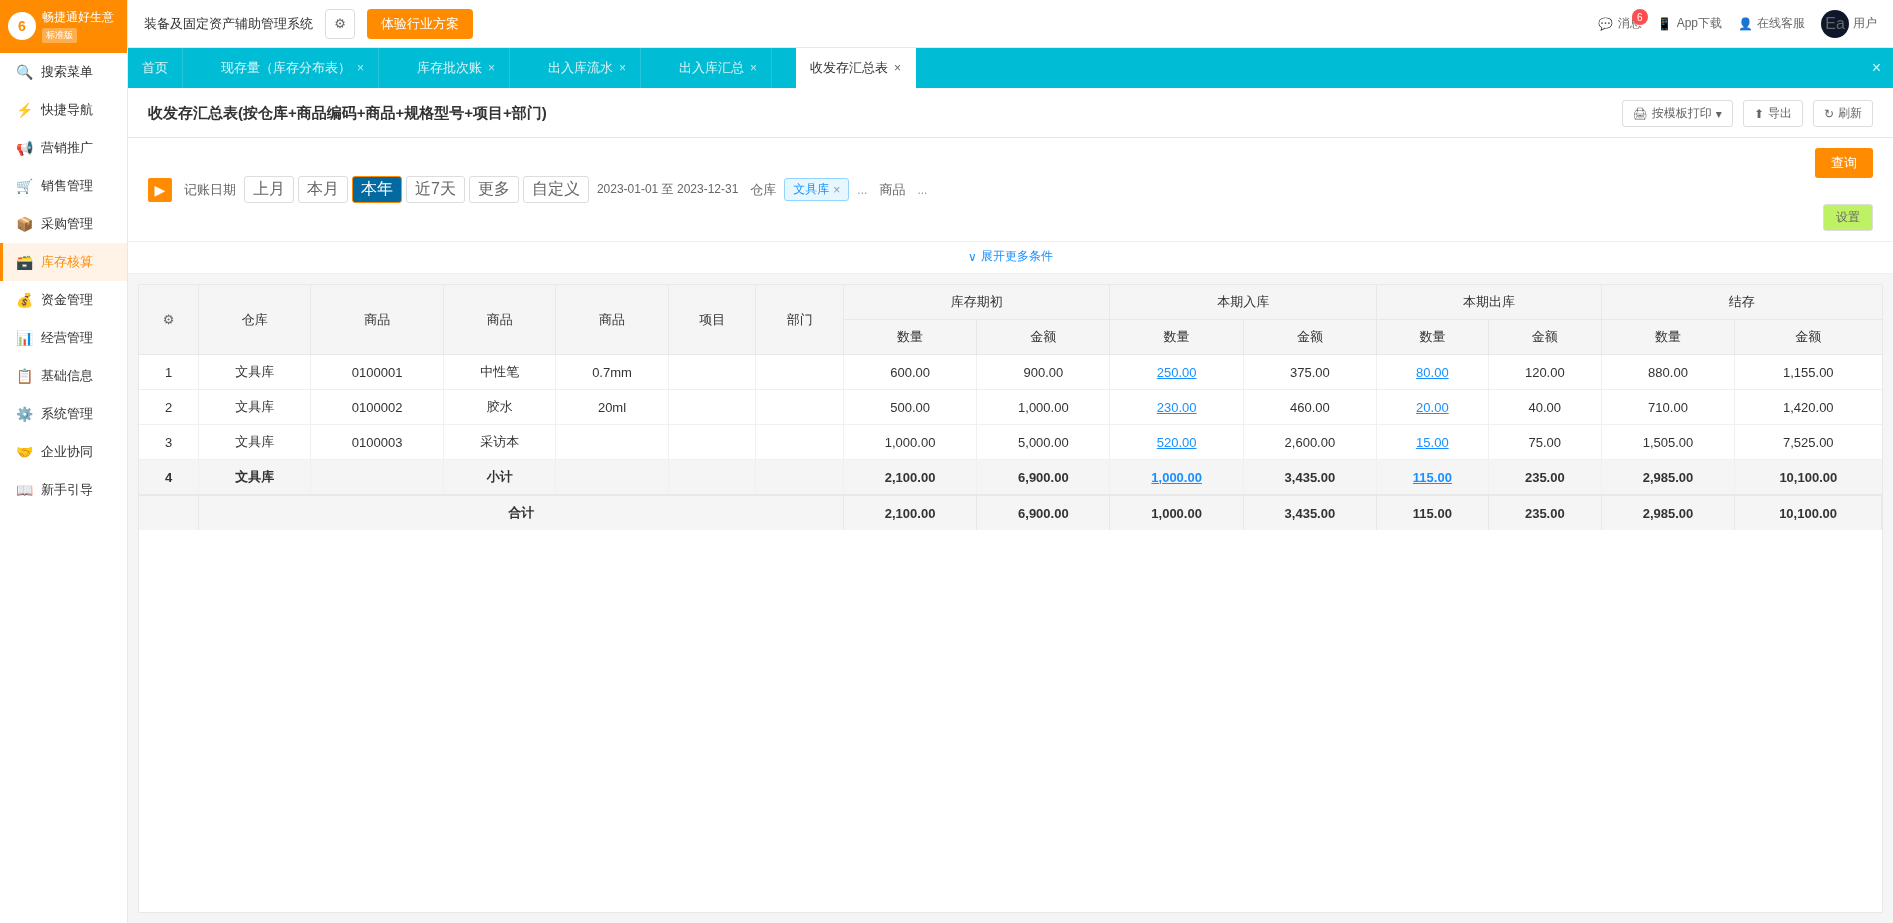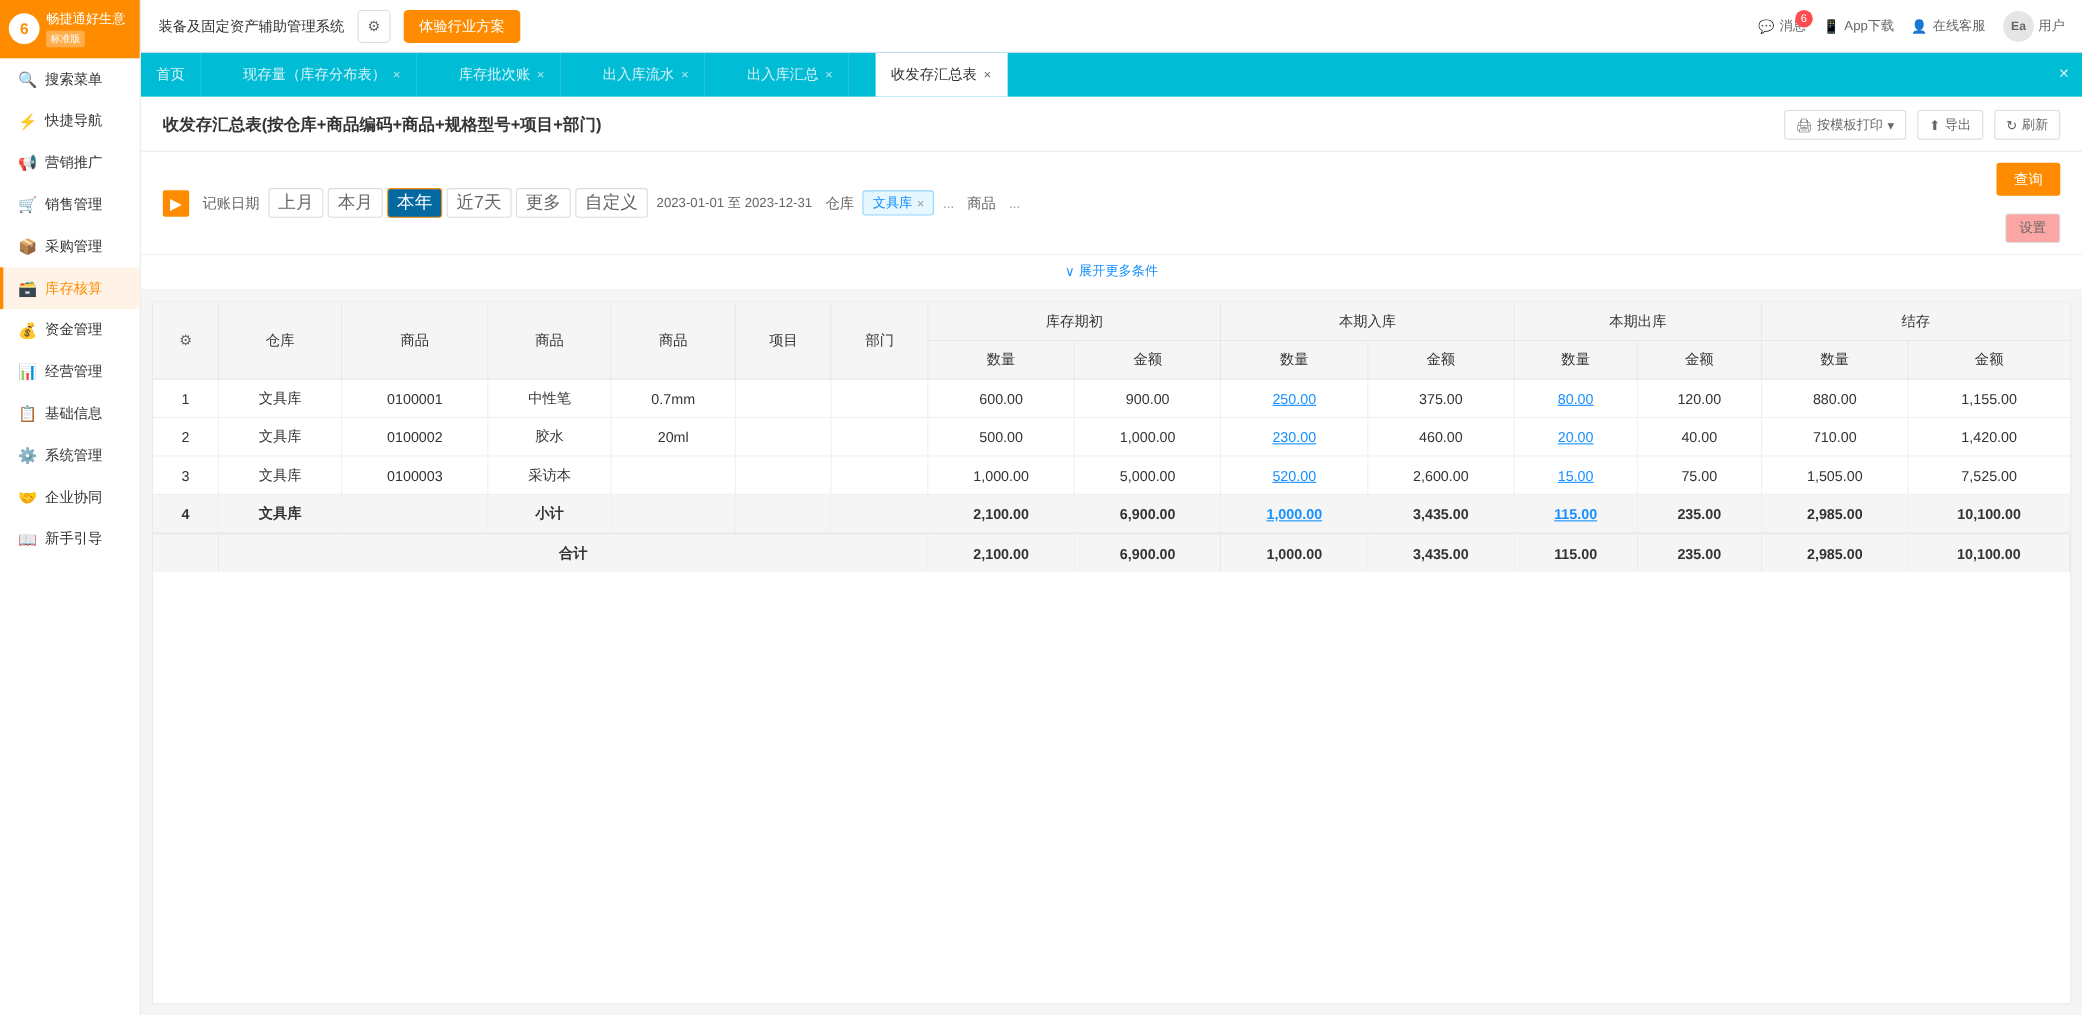--- a/index.html
+++ b/index.html
@@ -20,21 +20,21 @@
     .main { flex: 1; display: flex; flex-direction: column; overflow: hidden; }
 
     
     .topbar { background: #fff; border-bottom: 1px solid #e8e8e8; display: flex; align-items: center; padding: 4px 16px; height: 48px; gap: 12px; }
     .system-name { color: #333; font-size: 13px; display: flex; align-items: center; gap: 6px; }
     .topbar-gear { width: 30px; height: 30px; border: 1px solid #ddd; border-radius: 4px; display: flex; align-items: center; justify-content: center; cursor: pointer; color: #666; }
     .trial-btn { background: #ff8c00; color: #fff; border: none; padding: 6px 14px; border-radius: 4px; cursor: pointer; font-size: 13px; }
     .topbar-right { margin-left: auto; display: flex; align-items: center; gap: 16px; }
     .topbar-btn { display: flex; align-items: center; gap: 4px; cursor: pointer; color: #666; font-size: 12px; position: relative; }
     .badge { background: #ff4d4f; color: #fff; border-radius: 50%; width: 16px; height: 16px; display: flex; align-items: center; justify-content: center; font-size: 10px; position: absolute; top: -6px; right: -6px; }
-    .user-avatar { width: 28px; height: 28px; background: #e5e5e5; border-radius: 50%; display: flex; align-items: center; justify-content: center; font-size: 11px; color: #666; font-weight: bold; }
+    .user-avatar { width: 28px; height: 28px; background: #0f172a; border-radius: 50%; display: flex; align-items: center; justify-content: center; font-size: 16px; color: #666; }
 
     
     .tabbar { background: #00bcd4; display: flex; align-items: center; padding: 0; min-height: 40px; overflow-x: auto; gap: 24px; }
     .tab { display: flex; align-items: center; gap: 6px; padding: 0 14px; height: 40px; cursor: pointer; color: rgba(255,255,255,0.85); font-size: 13px; white-space: nowrap; border-right: 1px solid rgba(255,255,255,0.15); }
     .tab.active { background: #fff; color: #333; font-weight: 500; }
     .tab-close { color: rgba(255,255,255,0.7); font-size: 12px; cursor: pointer; }
     .tab.active .tab-close { color: #666; }
     .tab-close-btn { margin-left: auto; padding: 0 12px; color: rgba(255,255,255,0.85); font-size: 16px; cursor: pointer; height: 40px; display: flex; align-items: center; }
 
     
@@ -59,21 +59,21 @@
     .warehouse-tag-close { cursor: pointer; color: #999; }
     .filter-more { color: #999; font-size: 12px; cursor: pointer; }
     .filter-product-label { color: #666; font-size: 13px; }
     .filter-dots { color: #999; font-size: 12px; cursor: pointer; margin-left: 4px; }
     .expand-btn { display: flex; align-items: center; gap: 4px; color: #1890ff; font-size: 12px; cursor: pointer; margin: 0 auto; }
 
     .filter-row2 { background: #fff; padding: 6px 20px 8px 20px; display: flex; align-items: center; justify-content: center; border-bottom: 1px solid #f0f0f0; }
 
     
     .btn-query { background: #ff8c00; color: #fff; border: none; padding: 6px 16px; border-radius: 3px; cursor: pointer; font-size: 13px; }
-    .btn-settings { display: flex; align-items: center; border: 1px solid #ddd; padding: 4px 12px; border-radius: 3px; cursor: pointer; background: #fca5a5; color: #666; font-size: 12px; margin-top: 4px; }
+    .btn-settings { display: flex; align-items: center; border: 1px solid #ddd; padding: 4px 12px; border-radius: 3px; cursor: pointer; background: #bef264; color: #666; font-size: 12px; margin-top: 4px; }
 
     
     .table-wrapper { flex: 1; padding: 0 0 40px 0; overflow-x: auto; background: #fff; margin: 10px; border: 1px solid #e8e8e8; border-radius: 2px; }
     table { width: 100%; border-collapse: collapse; font-size: 13px; }
     thead tr th { background: #f5f5f5; padding: 8px 10px; text-align: center; font-weight: 500; color: #333; border-bottom: 1px solid #e8e8e8; border-right: 1px solid #e8e8e8; white-space: nowrap; }
     thead tr th:last-child { border-right: none; }
     tbody tr td { padding: 8px 10px; text-align: center; border-bottom: 1px solid #f0f0f0; border-right: 1px solid #f0f0f0; color: #333; white-space: nowrap; }
     tbody tr td:last-child { border-right: none; }
     tbody tr.subtotal { background: #f5f5f5; font-weight: bold; }
     tbody tr.subtotal td { border-bottom: 1px solid #e8e8e8; }
@@ -244,21 +244,21 @@
         <div class="warehouse-tag">
           <span>文具库</span>
           <span class="warehouse-tag-close">×</span>
         </div>
         <span class="filter-more">...</span>
       </div>
       <div class="filter-group">
         <span class="filter-product-label">商品</span>
         <span class="filter-dots">...</span>
       </div>
-      <div style="margin-left:auto;display:flex;gap:12px;flex-direction:column;align-items:flex-end;">
+      <div style="margin-left:auto;display:flex;gap:22px;flex-direction:column;align-items:flex-end;">
         <button class="btn-query">查询</button>
         <button class="btn-settings">设置</button>
       </div>
     </div>
 
     <div class="filter-row2">
       <div class="expand-btn">
         <span>∨</span>
         <span>展开更多条件</span>
       </div>

